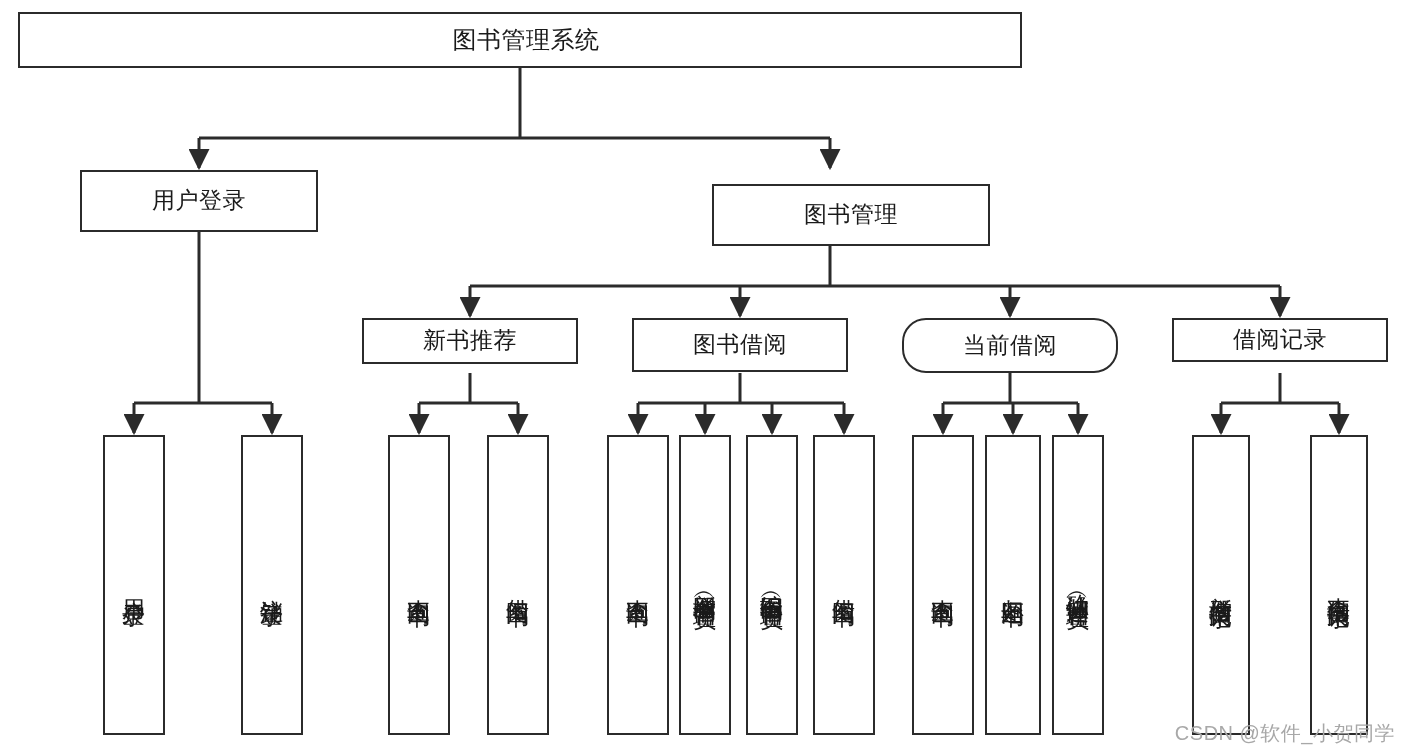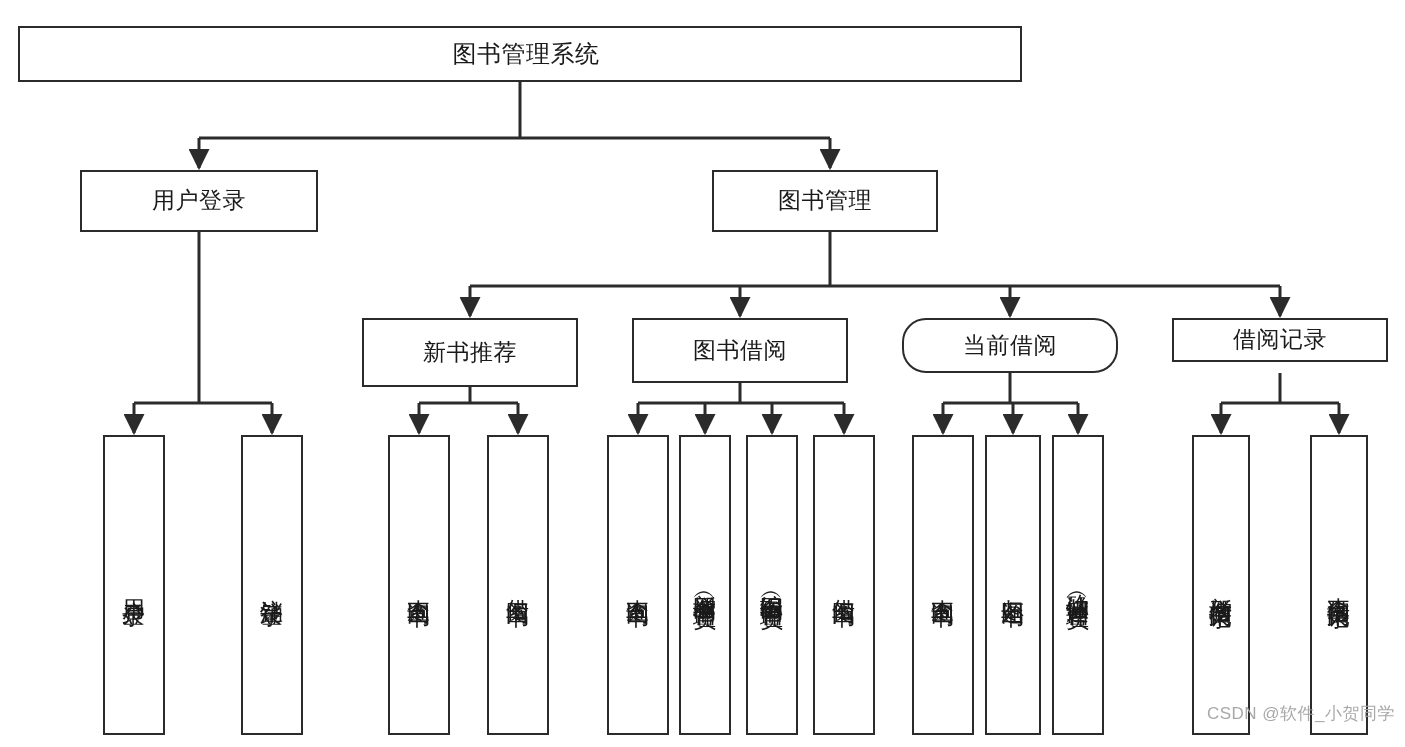--- a/index.html
+++ b/index.html
@@ -61,22 +61,22 @@
     writing-mode: vertical-rl;
     text-orientation: upright;
     font-size: 23px;
     line-height: 1.05;
     letter-spacing: 2px;
     white-space: nowrap;
   }
   #watermark {
     position: absolute;
     right: 10px;
-    bottom: 22px;
-    font-size: 17px;
+    bottom: 0;
+    font-size: 20px;
     color: #a8a8a8;
     z-index: 5;
     white-space: nowrap;
     letter-spacing: 0.5px;
   }
 </style>
 </head>
 <body>
 
 <div id="canvas">
@@ -111,33 +111,33 @@
         <path d="M 943 403 L 943 433" marker-end="url(#arrow)"></path>
         <path d="M 1013 403 L 1013 433" marker-end="url(#arrow)"></path>
         <path d="M 1078 403 L 1078 433" marker-end="url(#arrow)"></path>
         <path d="M 1280 373 L 1280 403 M 1221 403 L 1339 403"></path>
         <path d="M 1221 403 L 1221 433" marker-end="url(#arrow)"></path>
         <path d="M 1339 403 L 1339 433" marker-end="url(#arrow)"></path>
       </g>
   </svg>
 
   <div id="nodes">
-      <div class="node horiz root" style="left: 18px; top: 26px; width: 1004px; height: 56px; padding-left: 12px;">
+      <div class="node horiz root" style="left: 18px; top: 12px; width: 1004px; height: 56px; padding-left: 12px;">
         <span class="lbl">图书管理系统</span>
       </div>
       <div class="node horiz" style="left: 80px; top: 170px; width: 238px; height: 62px;">
         <span class="lbl">用户登录</span>
       </div>
-      <div class="node horiz" style="left: 712px; top: 170px; width: 226px; height: 62px;">
+      <div class="node horiz" style="left: 712px; top: 184px; width: 278px; height: 62px;">
         <span class="lbl">图书管理</span>
       </div>
-      <div class="node horiz" style="left: 362px; top: 318px; width: 216px; height: 69px; text-align: center;">
+      <div class="node horiz" style="left: 362px; top: 318px; width: 216px; height: 46px; text-align: center;">
         <span class="lbl">新书推荐</span>
       </div>
-      <div class="node horiz" style="left: 632px; top: 318px; width: 216px; height: 65px;">
+      <div class="node horiz" style="left: 632px; top: 318px; width: 216px; height: 54px;">
         <span class="lbl">图书借阅</span>
       </div>
       <div class="node horiz" style="left: 902px; top: 318px; width: 216px; height: 55px; border-radius: 24px;">
         <span class="lbl">当前借阅</span>
       </div>
       <div class="node horiz" style="left: 1172px; top: 318px; width: 216px; height: 44px;">
         <span class="lbl">借阅记录</span>
       </div>
       <div class="node vert" style="left: 103px; top: 435px; width: 62px; height: 300px;">
         <span class="lbl">用户登录</span>

